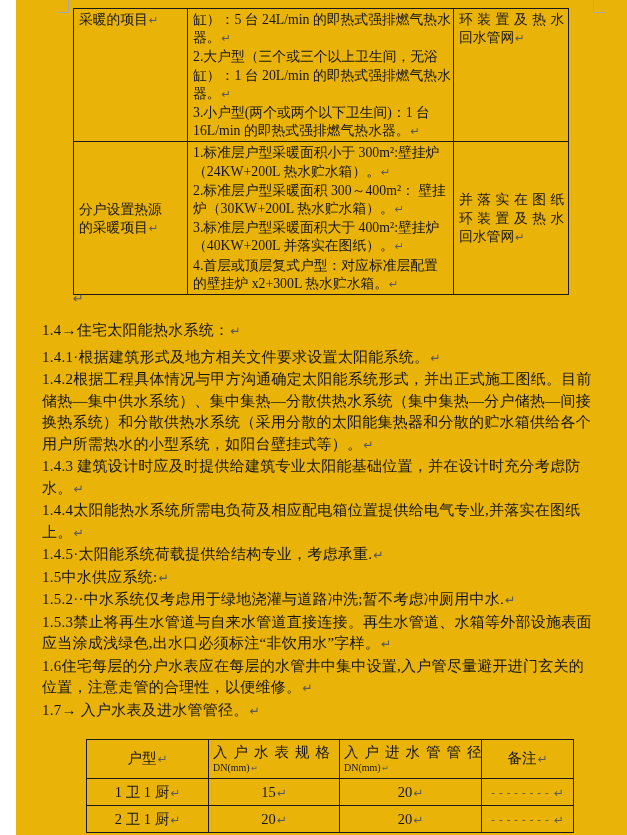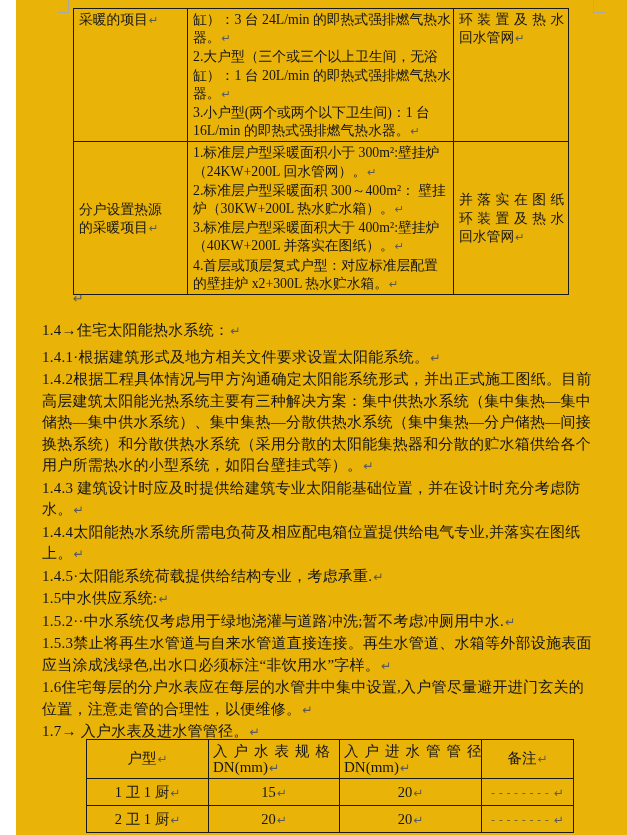--- a/index.html
+++ b/index.html
@@ -28,21 +28,21 @@
   .pilcrow{color:#5a5a5a;font-size:0.82em;letter-spacing:0;margin-left:1px;font-family:"DejaVu Sans",sans-serif;}
   .freemark{position:absolute;left:56px;top:291px;font-size:13px;color:#5a5a5a;font-family:"DejaVu Sans",sans-serif;}
 
   
   table.t2{position:absolute;left:70px;top:739px;width:487px;border-collapse:collapse;table-layout:fixed;text-align:center;}
   table.t2 th, table.t2 td{border:1.4px solid #1a1a1a;font-weight:normal;padding:0 4px;overflow:hidden;}
   table.t2 tr.hdr th{height:38px;vertical-align:middle;font-size:14.5px;}
   table.t2 td{height:26px;font-size:14.5px;vertical-align:middle;}
   .hline1{line-height:17px;white-space:nowrap;}
   .hline1.spread .run{letter-spacing:6px;}
-  .dn{text-align:left;font-size:15px;line-height:14px;letter-spacing:0;white-space:nowrap;}
+  .dn{text-align:left;font-size:10px;line-height:14px;letter-spacing:0;white-space:nowrap;}
   .dashrun{letter-spacing:4px;color:#4d4d4d;font-size:11px;vertical-align:1px;}
 </style>
 </head>
 <body>
 
 <div class="page">
   <div class="crop crop-tl"></div>
   <div class="crop crop-tr"></div>
 
   <table class="t1">
@@ -50,41 +50,41 @@
         <col style="width:114px">
         <col style="width:266px">
         <col style="width:115px">
       </colgroup>
     <tbody id="t1-body">
         <tr class="r0">
           <td class="c1">
             <div class="tline"><span class="run">采暖的项目</span><span class="pilcrow">↵</span></div>
           </td>
           <td class="c2">
-            <div class="tline"><span class="run">缸）：3 台 24L/min 的即热式强排燃气热水</span></div>
+            <div class="tline"><span class="run">缸）：5 台 24L/min 的即热式强排燃气热水</span></div>
             <div class="tline"><span class="run">器。</span><span class="pilcrow">↵</span></div>
             <div class="tline"><span class="run">2.大户型（三个或三个以上卫生间，无浴</span></div>
             <div class="tline"><span class="run">缸）：1 台 20L/min 的即热式强排燃气热水</span></div>
             <div class="tline"><span class="run">器。</span><span class="pilcrow">↵</span></div>
             <div class="tline"><span class="run">3.小户型(两个或两个以下卫生间)：1 台</span></div>
             <div class="tline"><span class="run">16L/min 的即热式强排燃气热水器。</span><span class="pilcrow">↵</span></div>
           </td>
           <td class="c3">
             <div class="tline spread"><span class="run">环装置及热水</span></div>
             <div class="tline"><span class="run">回水管网</span><span class="pilcrow">↵</span></div>
           </td>
         </tr>
         <tr class="r1">
           <td class="c1">
             <div class="tline"><span class="run">分户设置热源</span></div>
             <div class="tline"><span class="run">的采暖项目</span><span class="pilcrow">↵</span></div>
           </td>
           <td class="c2">
             <div class="tline"><span class="run">1.标准层户型采暖面积小于 300m²:壁挂炉</span></div>
-            <div class="tline"><span class="run">（24KW+200L 回水管网）。</span><span class="pilcrow">↵</span></div>
+            <div class="tline"><span class="run">（24KW+200L 热水贮水箱）。</span><span class="pilcrow">↵</span></div>
             <div class="tline"><span class="run">2.标准层户型采暖面积 300～400m²： 壁挂</span></div>
             <div class="tline"><span class="run">炉（30KW+200L 热水贮水箱）。</span><span class="pilcrow">↵</span></div>
             <div class="tline"><span class="run">3.标准层户型采暖面积大于 400m²:壁挂炉</span></div>
             <div class="tline"><span class="run">（40KW+200L 并落实在图纸）。</span><span class="pilcrow">↵</span></div>
             <div class="tline"><span class="run">4.首层或顶层复式户型：对应标准层配置</span></div>
             <div class="tline"><span class="run">的壁挂炉 x2+300L 热水贮水箱。</span><span class="pilcrow">↵</span></div>
           </td>
           <td class="c3">
             <div class="tline spread"><span class="run">并落实在图纸</span></div>
             <div class="tline spread"><span class="run">环装置及热水</span></div>
@@ -93,21 +93,20 @@
         </tr>
       </tbody>
   </table>
 
   <span class="freemark pilcrow">↵</span>
 
   <div class="bodytext" id="body-text">
       <div class="tline first"><span class="run">1.4→住宅太阳能热水系统：</span><span class="pilcrow">↵</span></div>
       <div class="tline"><span class="run">1.4.1·根据建筑形式及地方相关文件要求设置太阳能系统。</span><span class="pilcrow">↵</span></div>
       <div class="tline"><span class="run">1.4.2根据工程具体情况与甲方沟通确定太阳能系统形式，并出正式施工图纸。目前</span></div>
-      <div class="tline"><span class="run">高层建筑太阳能光热系统主要有三种解决方案：集中供热水系统（集中集热—集中</span></div>
       <div class="tline"><span class="run">储热—集中供水系统）、集中集热—分散供热水系统（集中集热—分户储热—间接</span></div>
       <div class="tline"><span class="run">换热系统）和分散供热水系统（采用分散的太阳能集热器和分散的贮水箱供给各个</span></div>
       <div class="tline"><span class="run">用户所需热水的小型系统，如阳台壁挂式等）。</span><span class="pilcrow">↵</span></div>
       <div class="tline"><span class="run">1.4.3 建筑设计时应及时提供给建筑专业太阳能基础位置，并在设计时充分考虑防</span></div>
       <div class="tline"><span class="run">水。</span><span class="pilcrow">↵</span></div>
       <div class="tline"><span class="run">1.4.4太阳能热水系统所需电负荷及相应配电箱位置提供给电气专业,并落实在图纸</span></div>
       <div class="tline"><span class="run">上。</span><span class="pilcrow">↵</span></div>
       <div class="tline"><span class="run">1.4.5·太阳能系统荷载提供给结构专业，考虑承重.</span><span class="pilcrow">↵</span></div>
       <div class="tline"><span class="run">1.5中水供应系统:</span><span class="pilcrow">↵</span></div>
       <div class="tline"><span class="run">1.5.2··中水系统仅考虑用于绿地浇灌与道路冲洗;暂不考虑冲厕用中水.</span><span class="pilcrow">↵</span></div>

